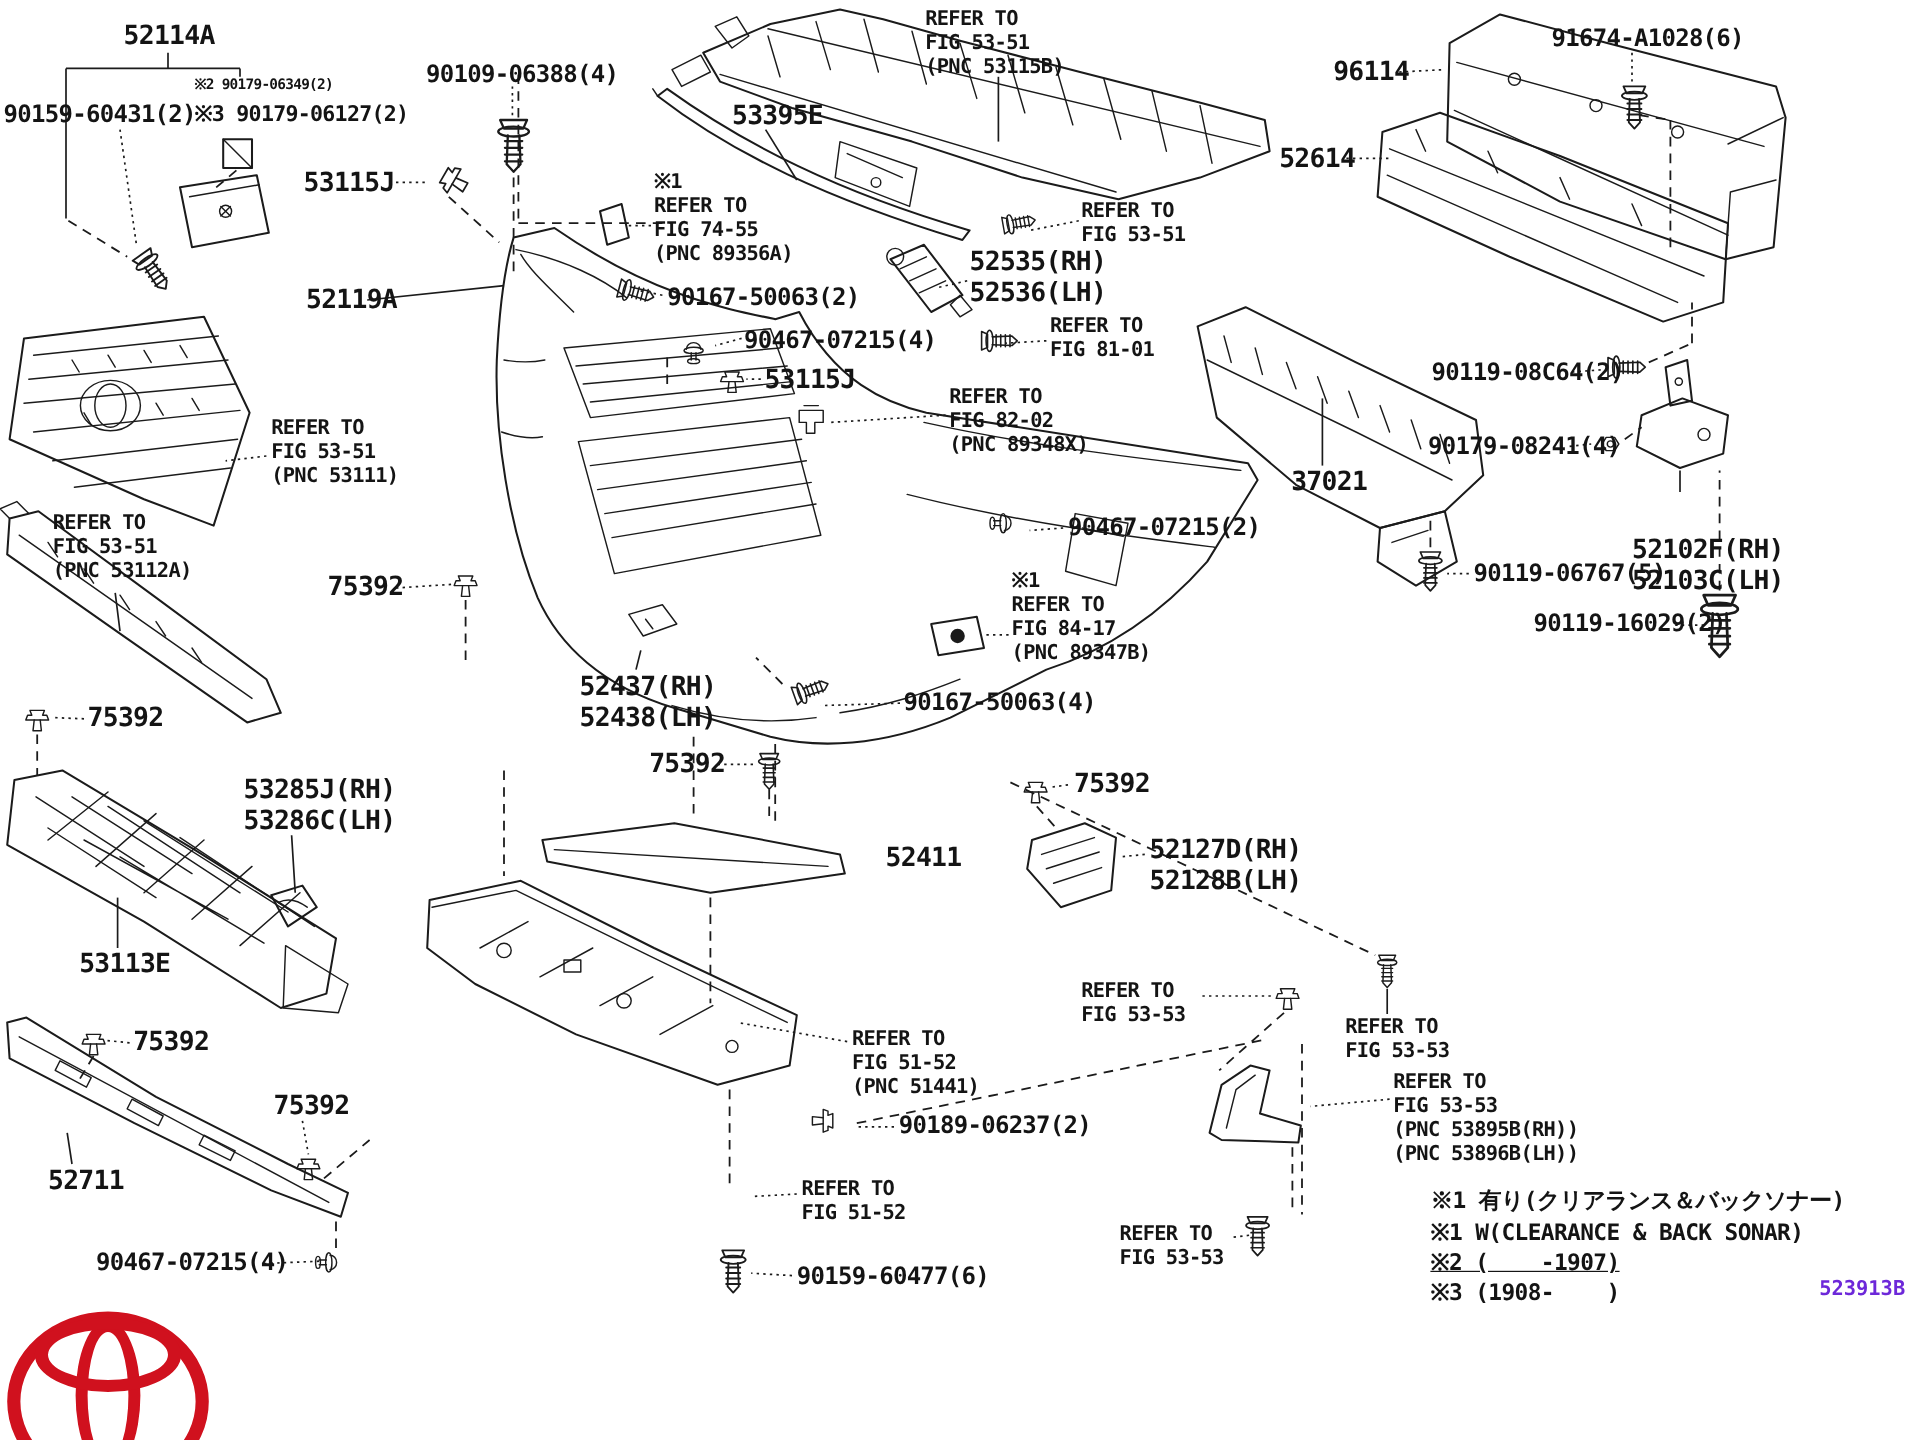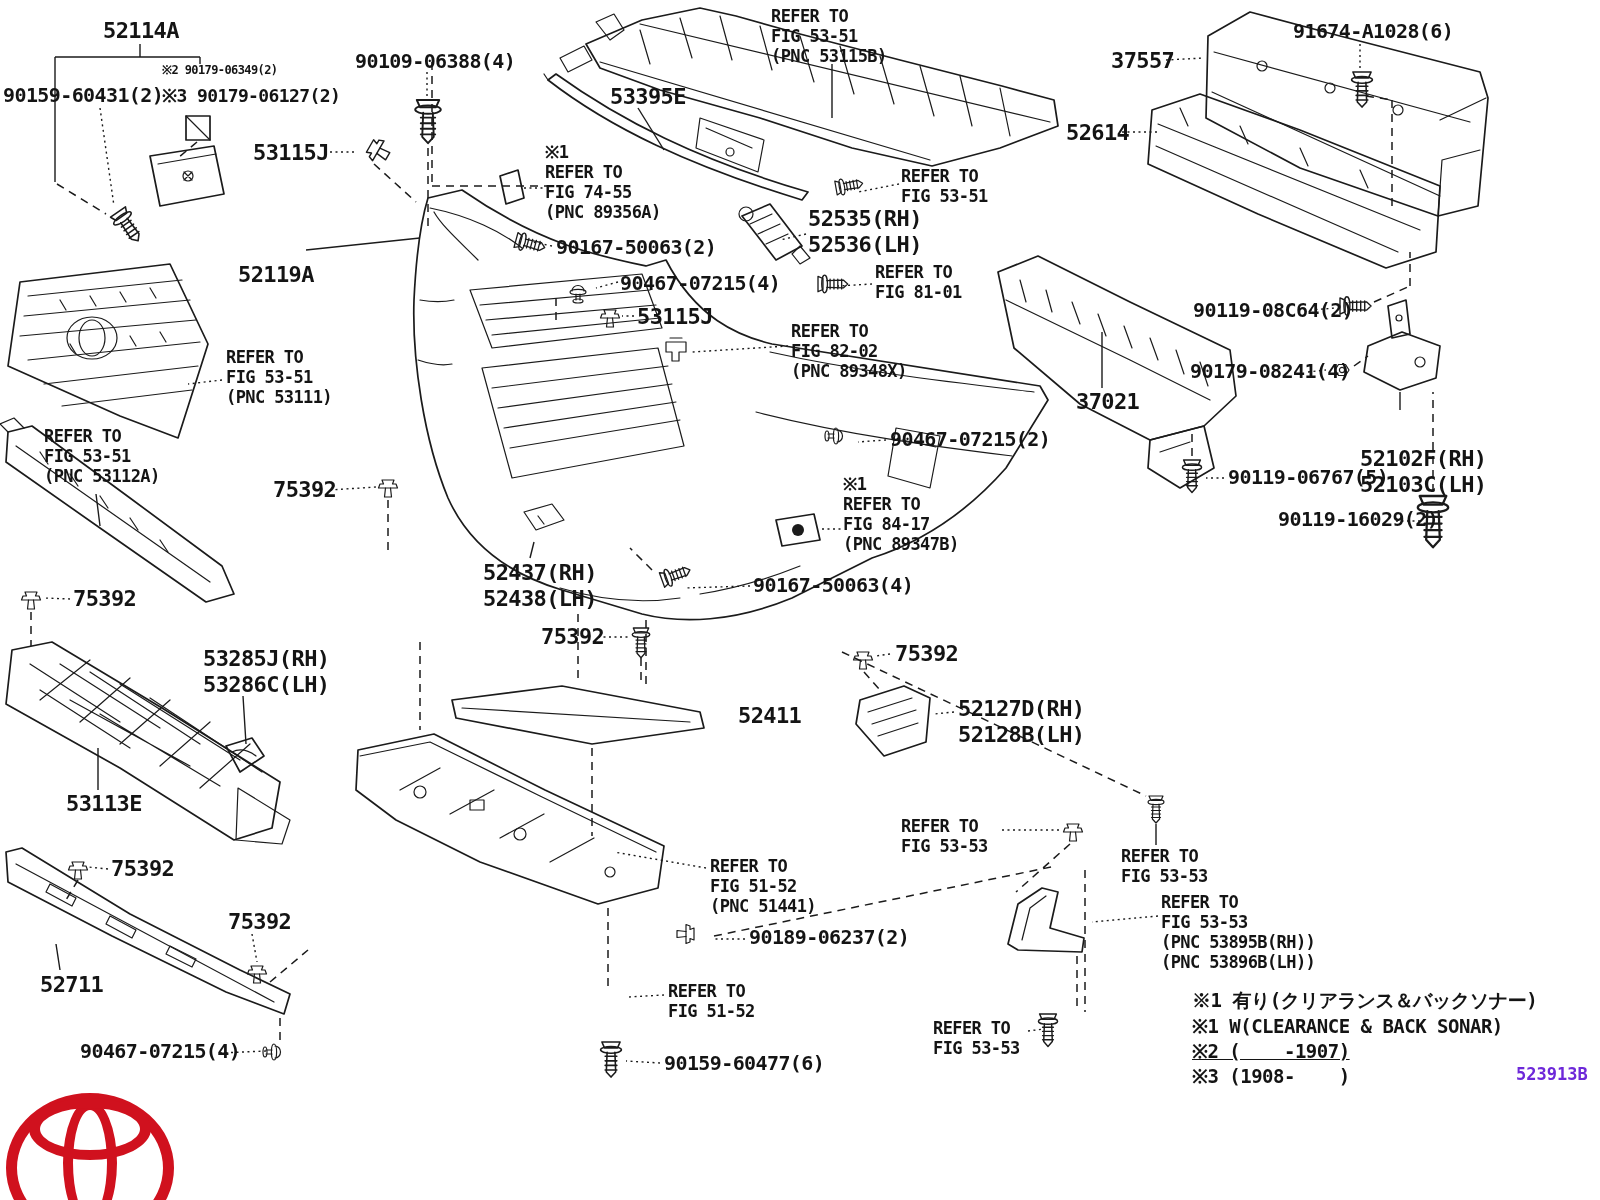--- a/index.html
+++ b/index.html
@@ -296,32 +296,32 @@
   </g>
 </svg>
 
 <div id="labels">
       <div class="lbl" style="left: 103px; top: 18px; font-size: 22px;">52114A</div>
       <div class="lbl" style="left: 3px; top: 84px; font-size: 20px;">90159-60431(2)</div>
       <div class="lbl" style="left: 162px; top: 63px; font-size: 12px;">※2 90179-06349(2)</div>
       <div class="lbl" style="left: 162px; top: 85px; font-size: 18px;">※3 90179-06127(2)</div>
       <div class="lbl" style="left: 355px; top: 50px; font-size: 20px;">90109-06388(4)</div>
       <div class="lbl" style="left: 253px; top: 140px; font-size: 22px;">53115J</div>
-      <div class="lbl" style="left: 238px; top: 238px; font-size: 22px; margin-top: 24px;">52119A</div>
+      <div class="lbl" style="left: 255px; top: 238px; font-size: 22px;">52119A</div>
       <div class="lbl" style="left: 610px; top: 84px; font-size: 22px;">53395E</div>
       <div class="lbl" style="left: 556px; top: 236px; font-size: 20px;">90167-50063(2)</div>
       <div class="lbl" style="left: 808px; top: 206px; font-size: 22px;">52535(RH)
 52536(LH)</div>
       <div class="lbl" style="left: 620px; top: 272px; font-size: 20px;">90467-07215(4)</div>
       <div class="lbl" style="left: 637px; top: 304px; font-size: 22px;">53115J</div>
       <div class="lbl" style="left: 890px; top: 428px; font-size: 20px;">90467-07215(2)</div>
       <div class="lbl" style="left: 483px; top: 560px; font-size: 22px;">52437(RH)
 52438(LH)</div>
       <div class="lbl" style="left: 753px; top: 574px; font-size: 20px;">90167-50063(4)</div>
-      <div class="lbl" style="left: 1111px; top: 48px; font-size: 22px;">37557</div>
+      <div class="lbl" style="left: 1111px; top: 48px; font-size: 22px;">96114</div>
       <div class="lbl" style="left: 1293px; top: 20px; font-size: 20px;">91674-A1028(6)</div>
       <div class="lbl" style="left: 1066px; top: 120px; font-size: 22px;">52614</div>
       <div class="lbl" style="left: 1193px; top: 299px; font-size: 20px;">90119-08C64(2)</div>
       <div class="lbl" style="left: 1190px; top: 360px; font-size: 20px;">90179-08241(4)</div>
       <div class="lbl" style="left: 1076px; top: 389px; font-size: 22px;">37021</div>
       <div class="lbl" style="left: 1360px; top: 412px; font-size: 22px; margin-top: 34px;">52102F(RH)
 52103C(LH)</div>
       <div class="lbl" style="left: 1228px; top: 466px; font-size: 20px;">90119-06767(5)</div>
       <div class="lbl" style="left: 1278px; top: 508px; font-size: 20px;">90119-16029(2)</div>
       <div class="lbl" style="left: 273px; top: 477px; font-size: 22px;">75392</div>

